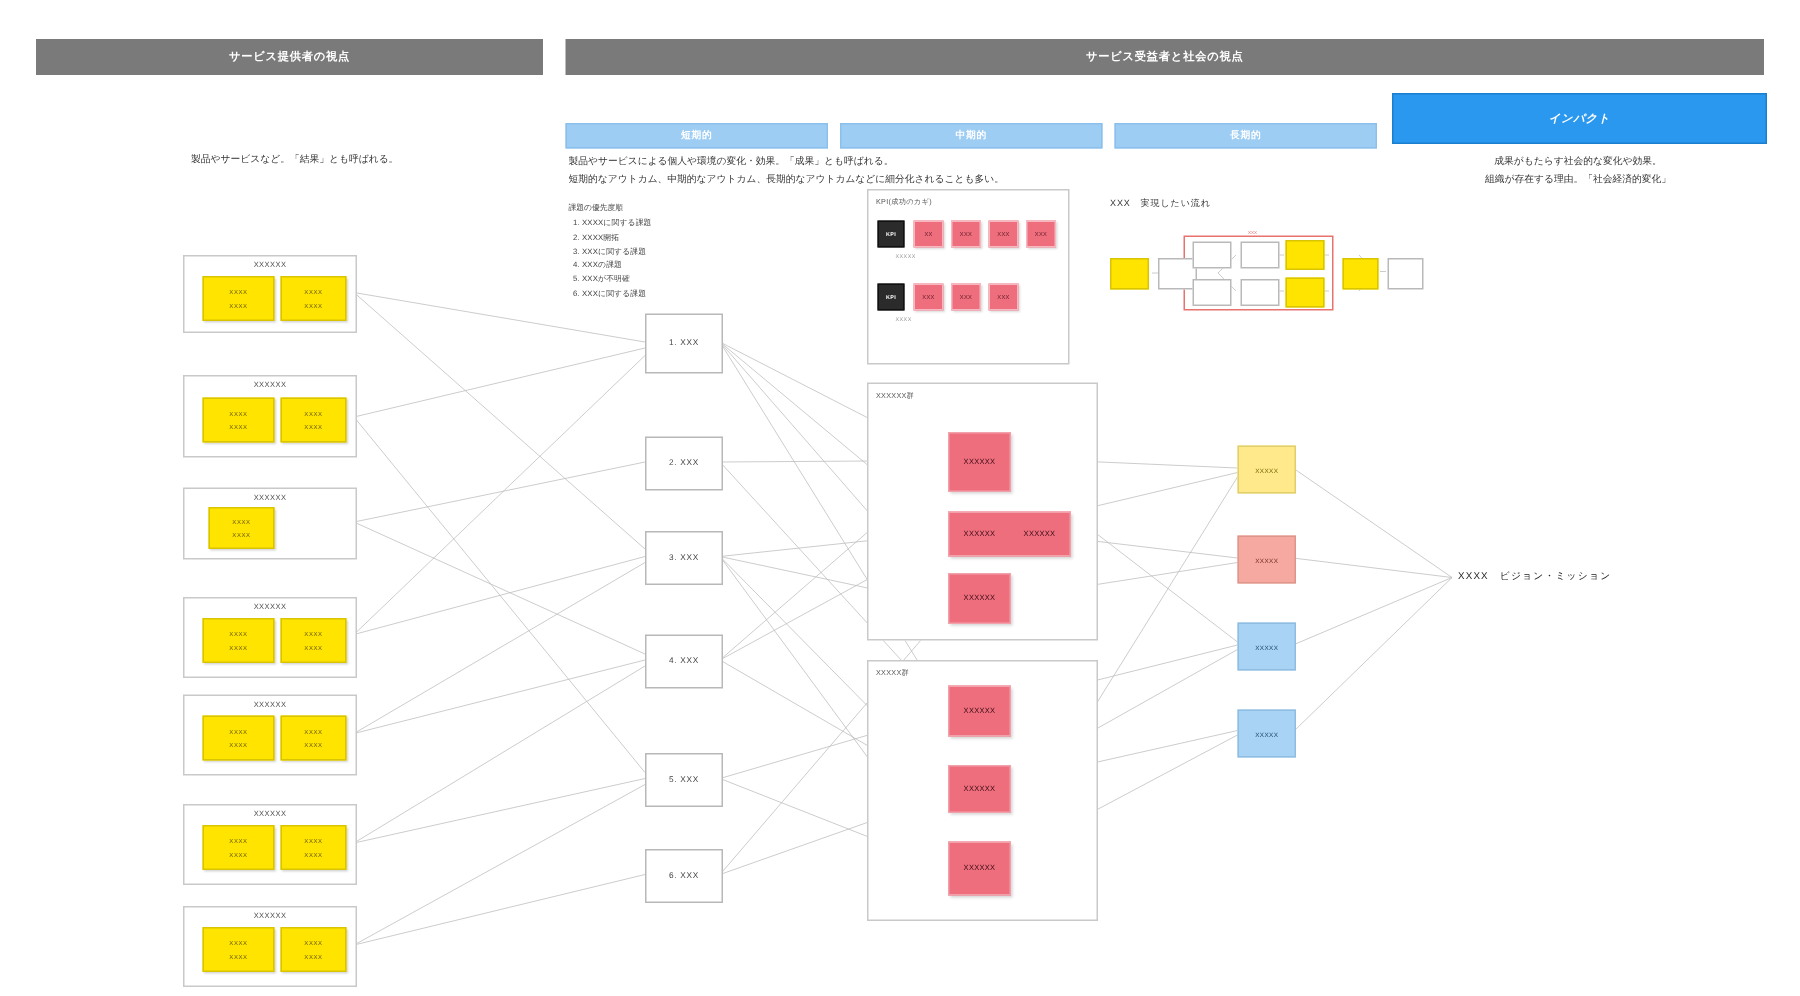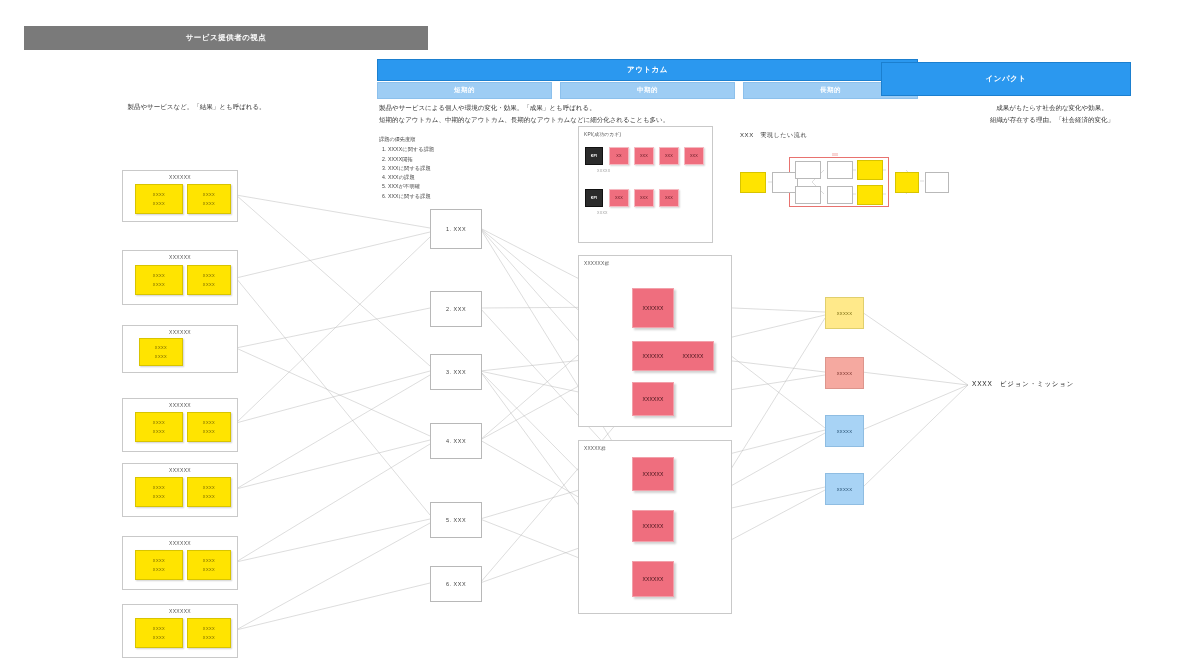--- a/index.html
+++ b/index.html
@@ -136,37 +136,37 @@
       <path d="M846 170 L856 170"></path>
       <path d="M846 194 L856 194"></path>
       <path d="M878 170 L886 170"></path>
       <path d="M878 194 L886 194"></path>
       <path d="M906 170 L916 181"></path>
       <path d="M906 194 L916 181"></path>
       <path d="M920 181 L924 181"></path>
     </g>
   </svg>
 
-  <div class="band-grey" style="left:24px;top:26px;width:404px;height:24px;">
+  <div class="band-grey" style="left:24px;top:26px;width:338px;height:24px;">
     <span>サービス提供者の視点</span>
   </div>
-
-  <div class="band-blue" style="left:377px;top:59px;width:539px;height:20px;">
-    <span>アウトカム</span>
-  </div>
+  <div class="band-grey" style="left:377px;top:26px;width:799px;height:24px;">
+    <span>サービス受益者と社会の視点</span>
+  </div>
+
   <div class="band-blue-lite" style="left:377px;top:82px;width:173px;height:15px;">
     <span>短期的</span>
   </div>
   <div class="band-blue-lite" style="left:560px;top:82px;width:173px;height:15px;">
     <span>中期的</span>
   </div>
   <div class="band-blue-lite" style="left:743px;top:82px;width:173px;height:15px;">
     <span>長期的</span>
   </div>
-  <div class="band-blue" style="left:881px;top:62px;width:248px;height:32px;">
+  <div class="band-blue" style="left:928px;top:62px;width:248px;height:32px;font-style:italic;">
     <span>インパクト</span>
   </div>
 
   <div class="desc center" style="left:24px;top:101px;width:345px;">製品やサービスなど。「結果」とも呼ばれる。</div>
   <div class="desc" style="left:379px;top:102px;width:540px;">製品やサービスによる個人や環境の変化・効果。「成果」とも呼ばれる。
 短期的なアウトカム、中期的なアウトカム、長期的なアウトカムなどに細分化されることも多い。</div>
   <div class="desc center" style="left:928px;top:102px;width:248px;">成果がもたらす社会的な変化や効果。
 組織が存在する理由。「社会経済的変化」</div>
 
   <div class="issue-list" style="left:379px;top:135px;width:140px;">

